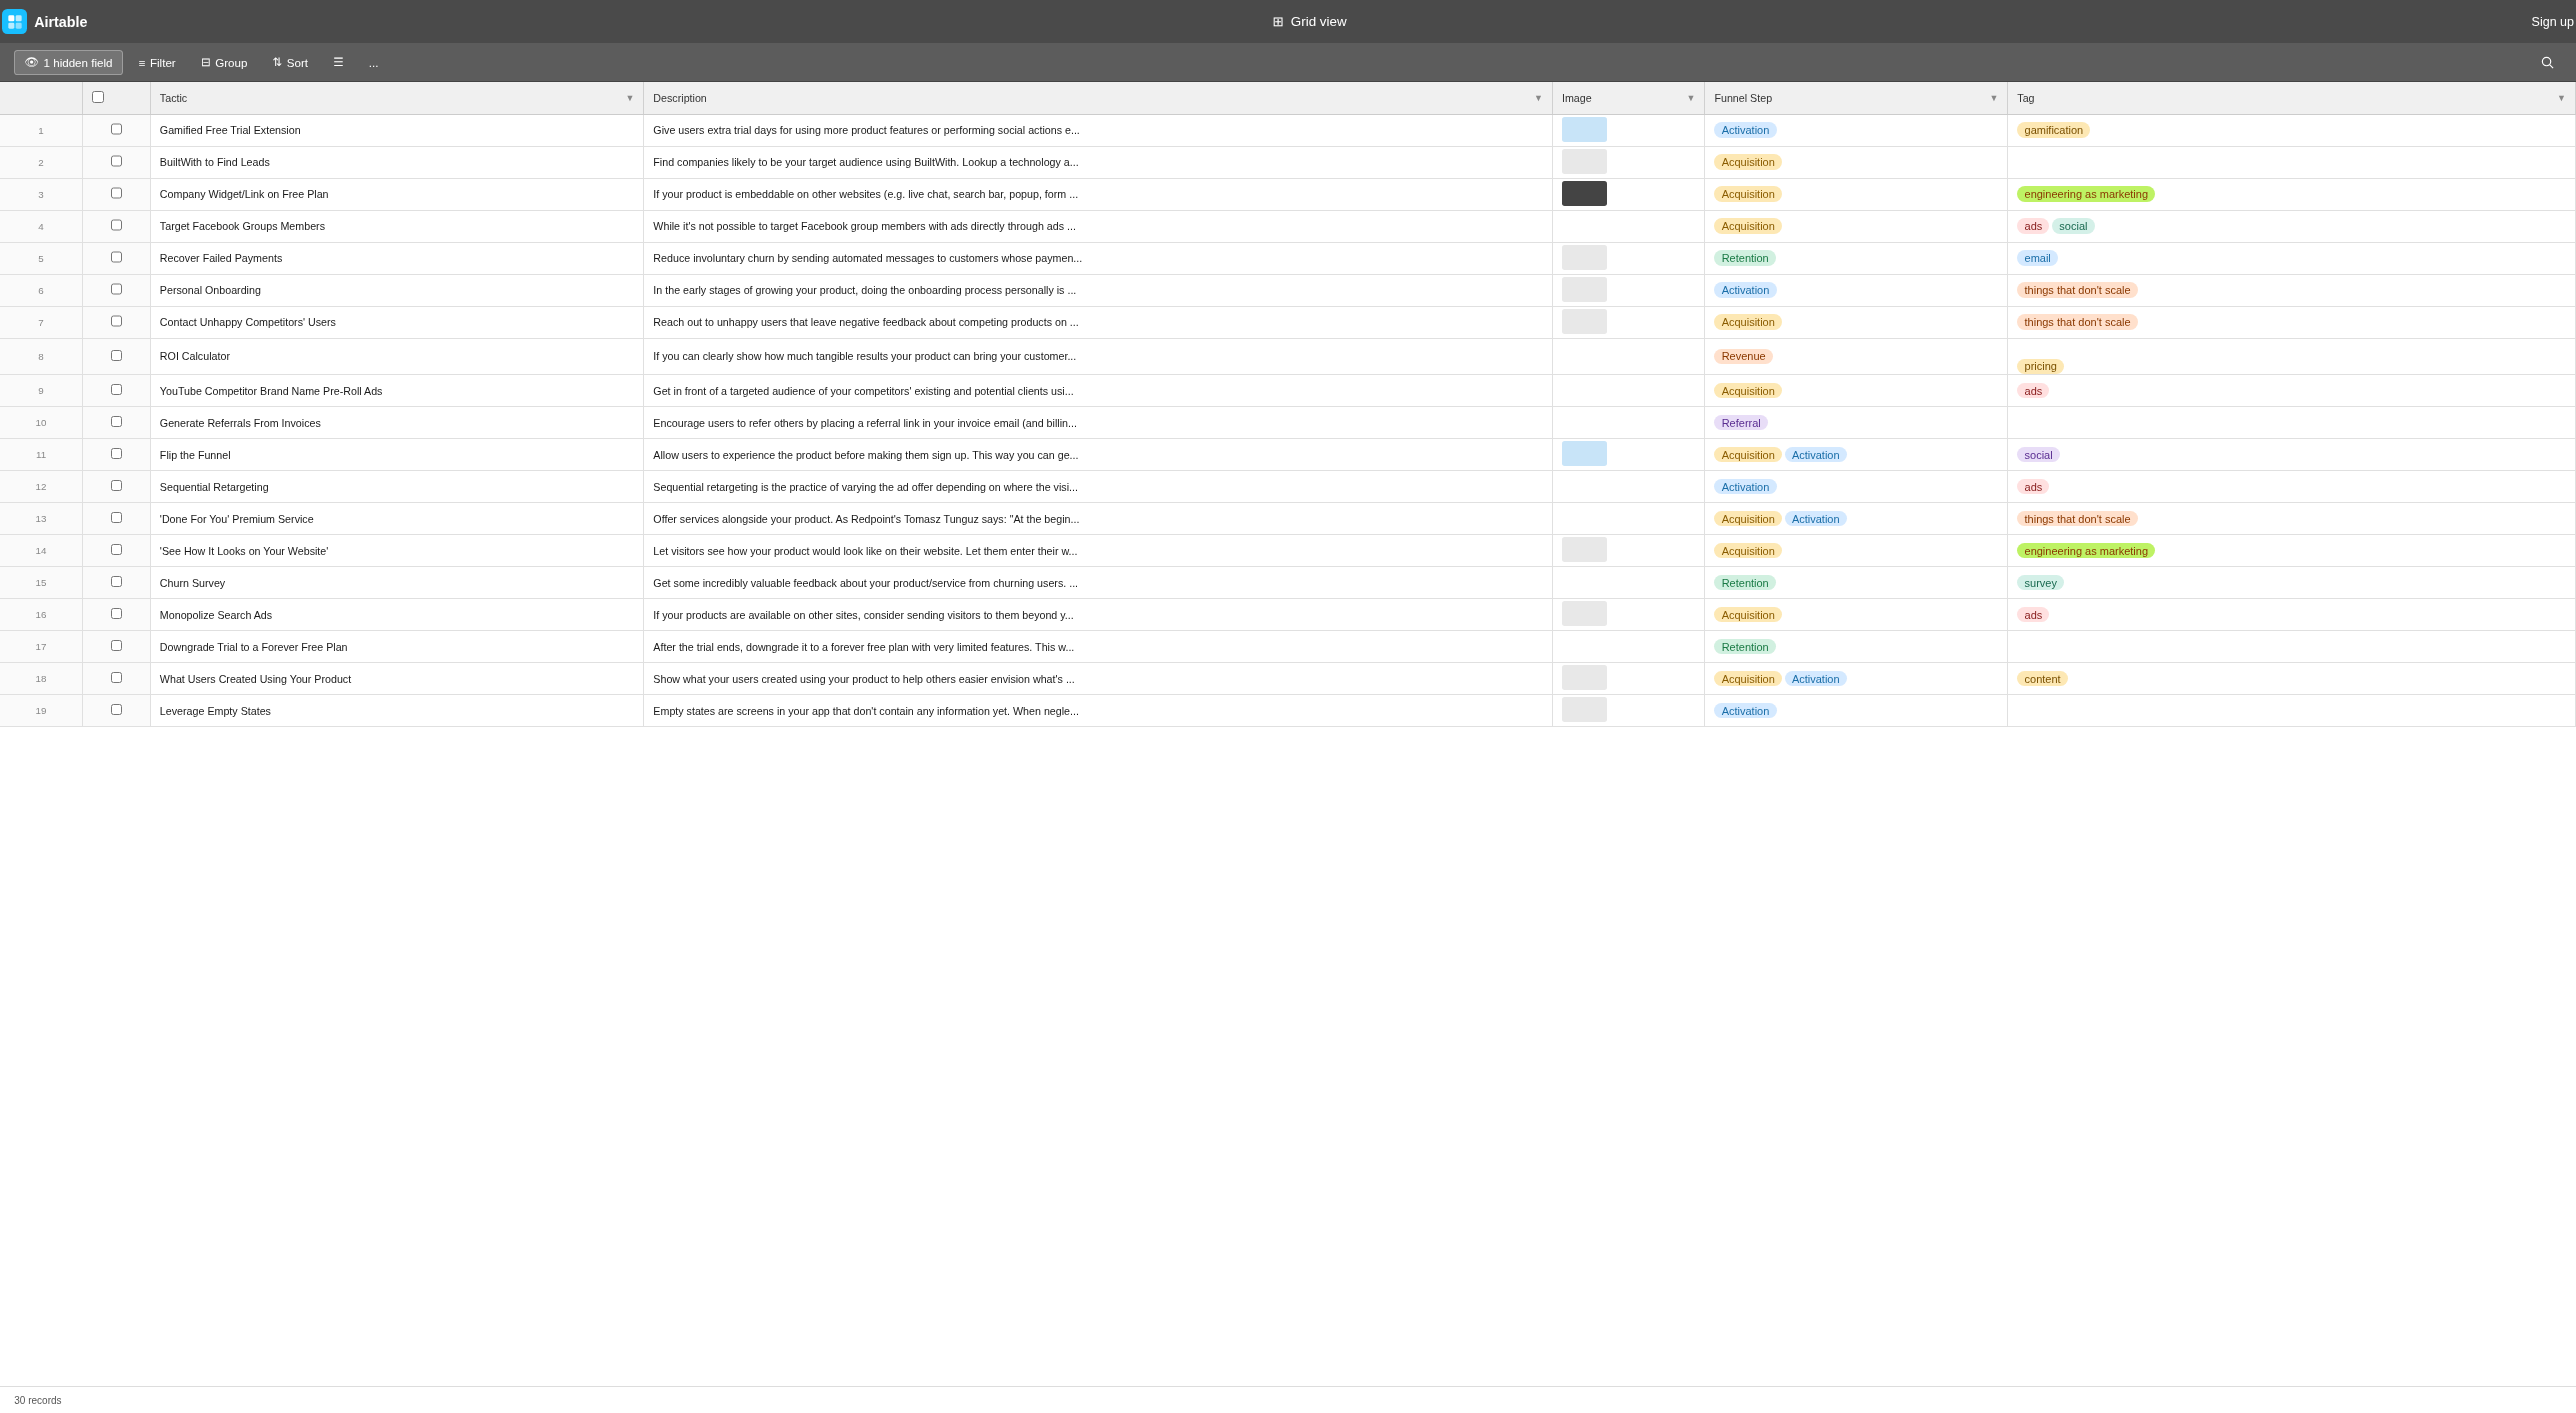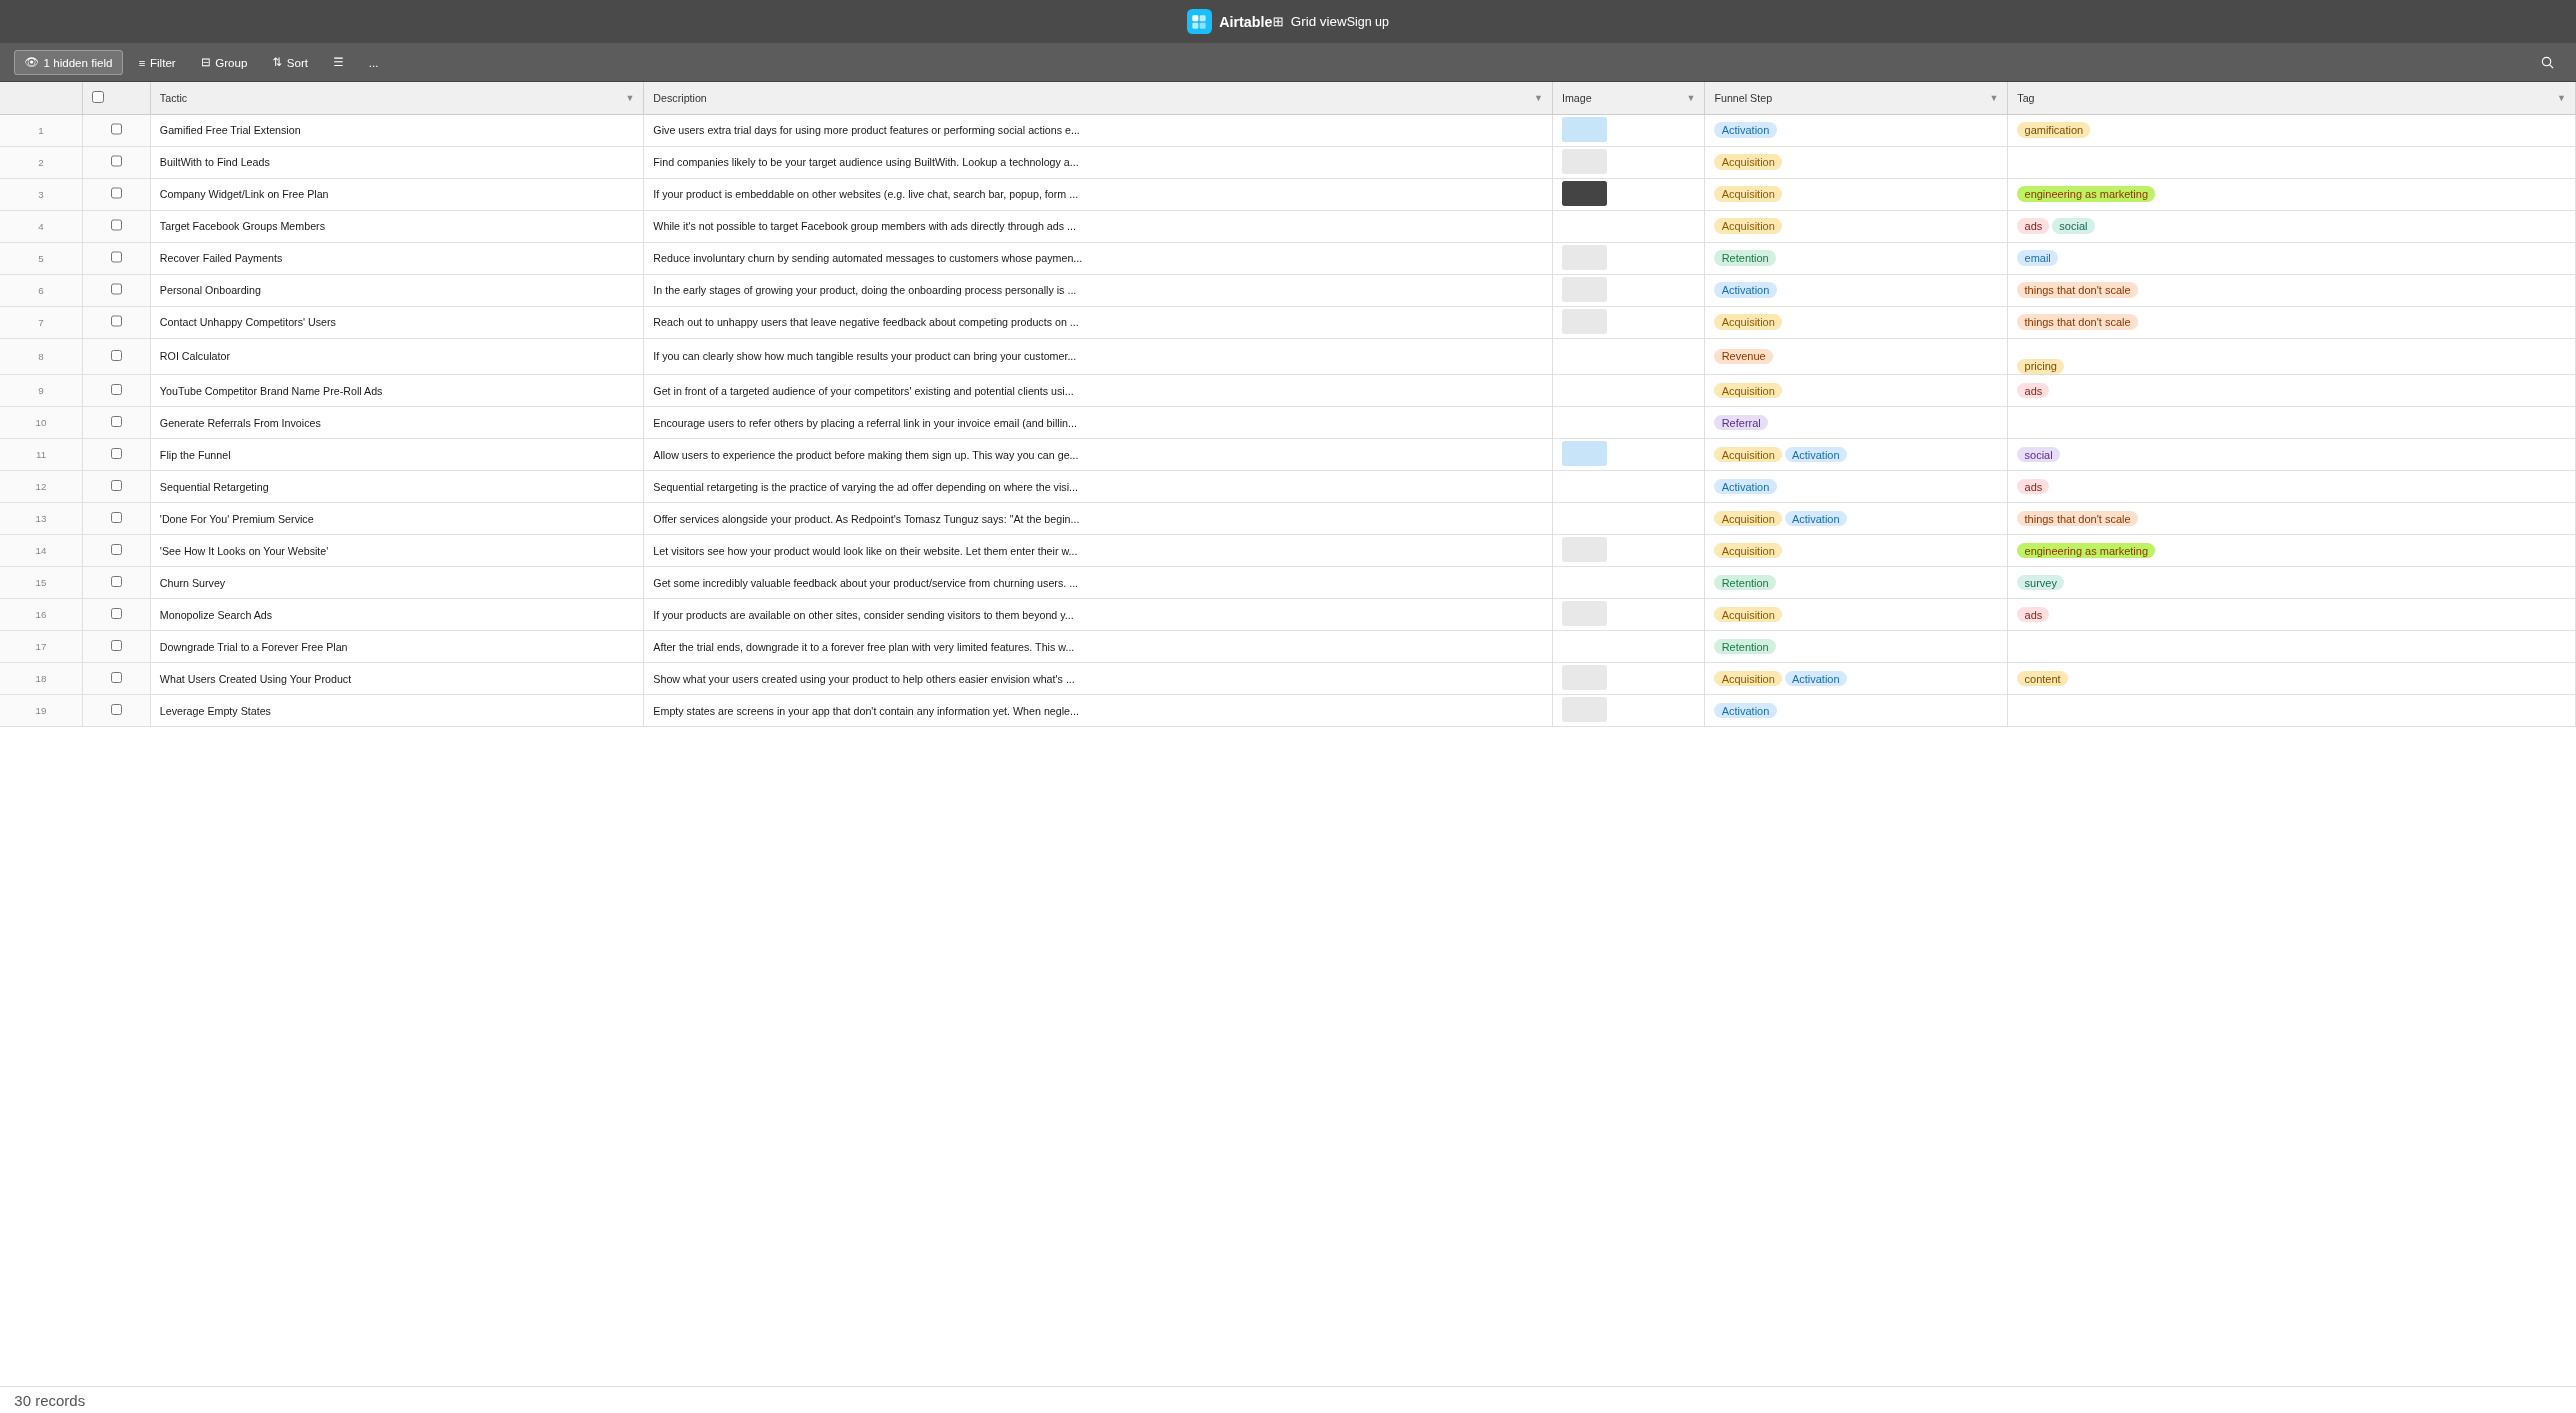--- a/index.html
+++ b/index.html
@@ -4,21 +4,21 @@
   <style>
     * { box-sizing: border-box; margin: 0; padding: 0; }
     body { font-family: -apple-system, BlinkMacSystemFont, 'Segoe UI', sans-serif; background: #f5f5f5; font-size: 11.6px; color: #1a1a1a; }
 
     
     .header {
       background: #4a4a4a;
       height: 43px;
       display: flex;
       align-items: center;
-      justify-content: center;
+      justify-content: space-between;
       padding: 0 2px;
       color: white;
     }
     .header-logo {
       display: flex;
       align-items: center;
       gap: 7.2px;
       font-weight: 700;
       font-size: 14.3px;
     }
@@ -186,21 +186,21 @@
     .img-blue { background: #c8e4f8; }
     .img-dark { background: #444; }
 
     .status-bar {
       height: 27px;
       background: white;
       border-top: 0.9px solid #ddd;
       display: flex;
       align-items: center;
       padding: 0 14.3px;
-      font-size: 15px;
+      font-size: 10px;
       color: #555;
     }
 
     input[type="checkbox"] { width: 11.6px; height: 11.6px; cursor: pointer; }
   </style>
 </head>
 <body>
 
 <div class="header">
   <div class="header-logo">

